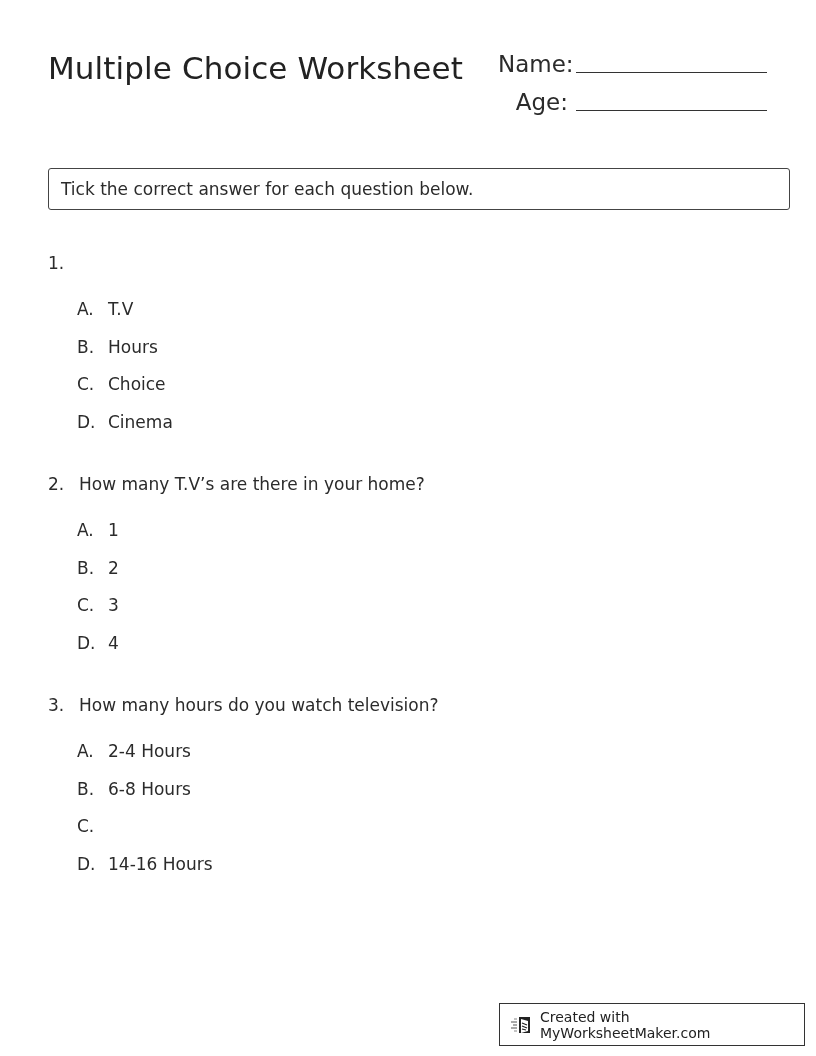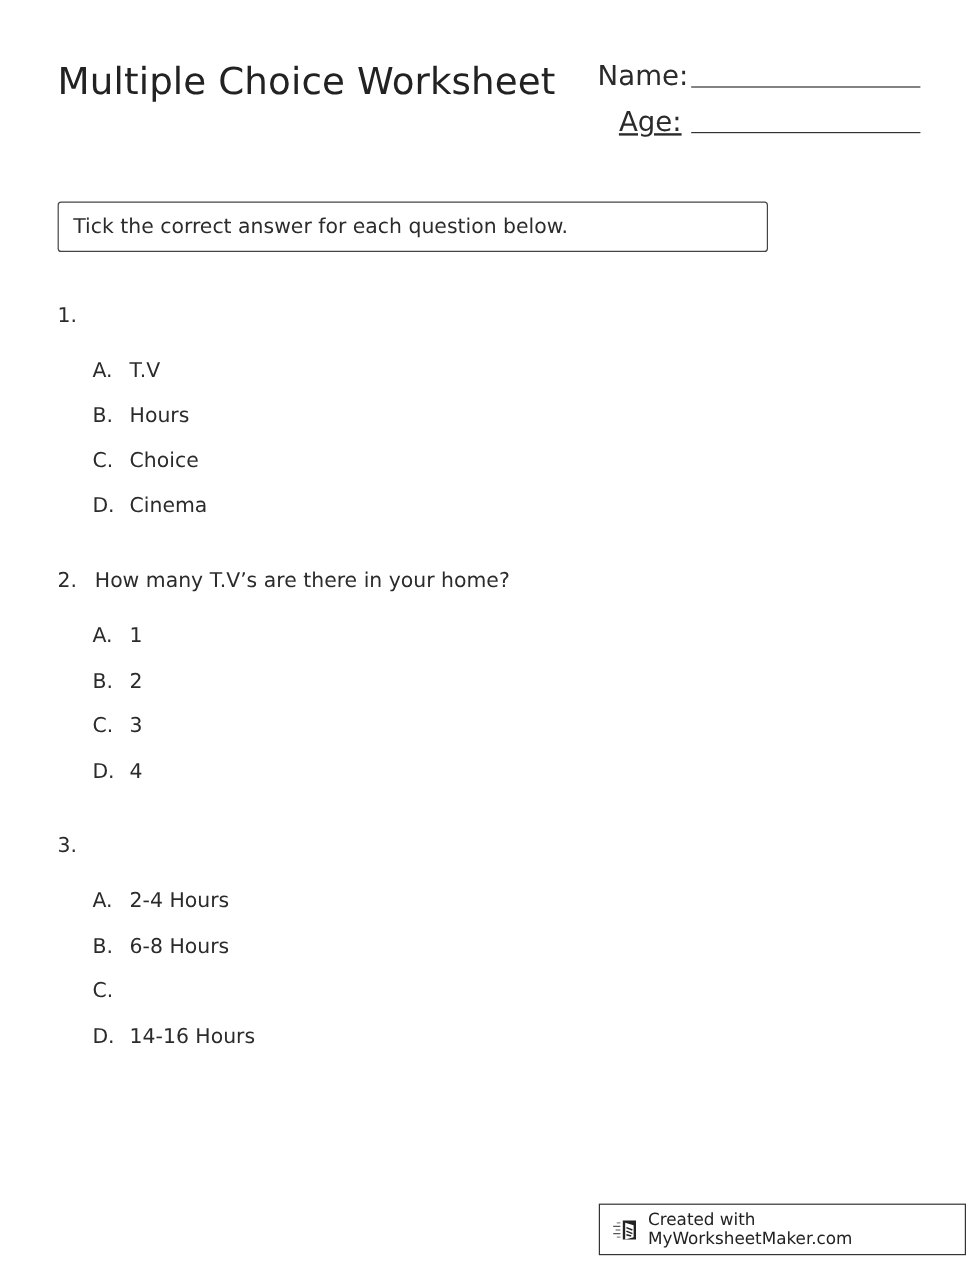--- a/index.html
+++ b/index.html
@@ -43,21 +43,21 @@
     .field-line {
       width: 191px;
       border-bottom: 1.5px solid #333333;
       height: 1px;
       margin-bottom: 1px;
     }
     .instructions {
       position: absolute;
       left: 48px;
       top: 168px;
-      width: 592px;
+      width: 742px;
       height: 42px;
       border: 1.5px solid #444444;
       border-radius: 3px;
       box-sizing: border-box;
       display: flex;
       align-items: center;
       padding-left: 12px;
       font-size: 17px;
       color: #2b2b2b;
     }
@@ -112,21 +112,21 @@
   </style>
 </head>
 <body>
 
 <h1 class="page-title">Multiple Choice Worksheet</h1>
 
 <div class="field-row" style="left:498px; top:54px;">
   <span class="field-label">Name:</span>
   <span class="field-line"></span>
 </div>
-<div class="field-row" style="left:498px; top:92px;text-decoration:underline;">
+<div class="field-row" style="left:498px; top:92px;">
   <span class="field-label">Age:</span>
   <span class="field-line"></span>
 </div>
 
 <div class="instructions">
   <span>Tick the correct answer for each question below.</span>
 </div>
 
 <div class="question" style="top:252px;">
   <div class="question-head">
@@ -173,20 +173,21 @@
     <div class="option">
       <span class="opt-letter">D.</span>
       <span>4</span>
     </div>
   </div>
 </div>
 
 <div class="question" style="top:694px;">
   <div class="question-head">
     <span class="q-num">3.</span>
+    <span>How many hours do you watch television?</span>
   </div>
   <div class="options">
     <div class="option">
       <span class="opt-letter">A.</span>
       <span>2-4 Hours</span>
     </div>
     <div class="option">
       <span class="opt-letter">B.</span>
       <span>6-8 Hours</span>
     </div>

